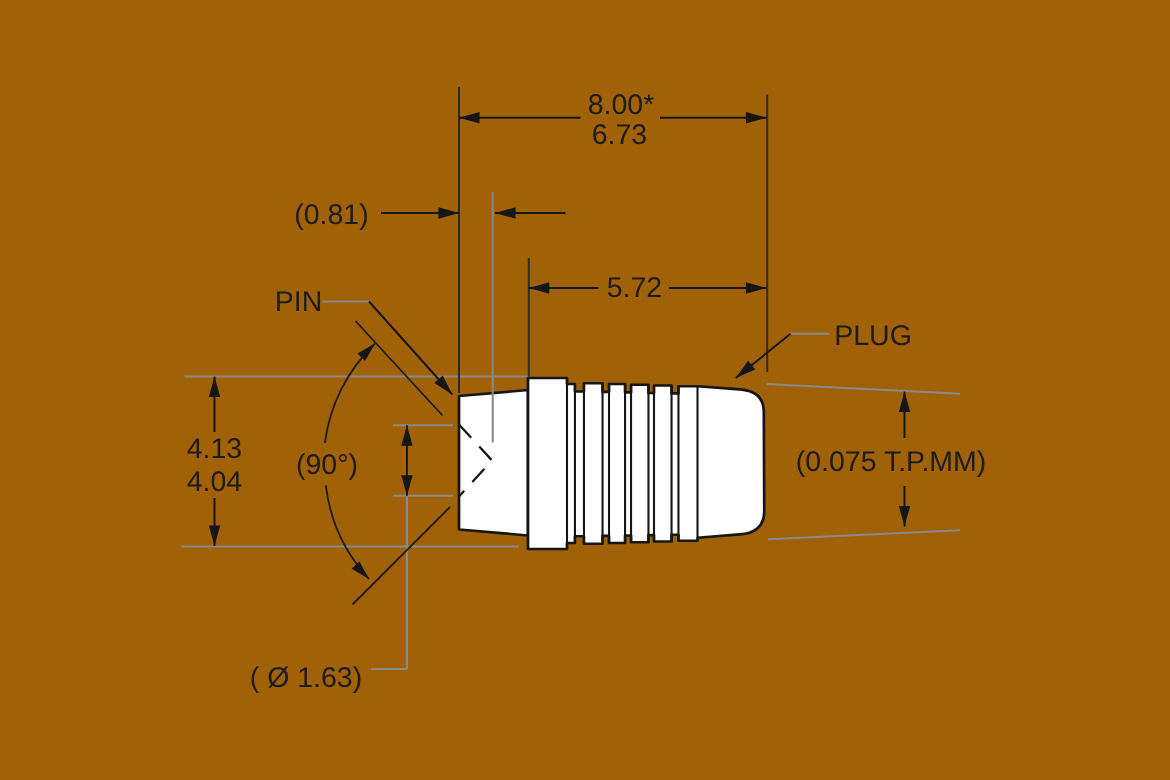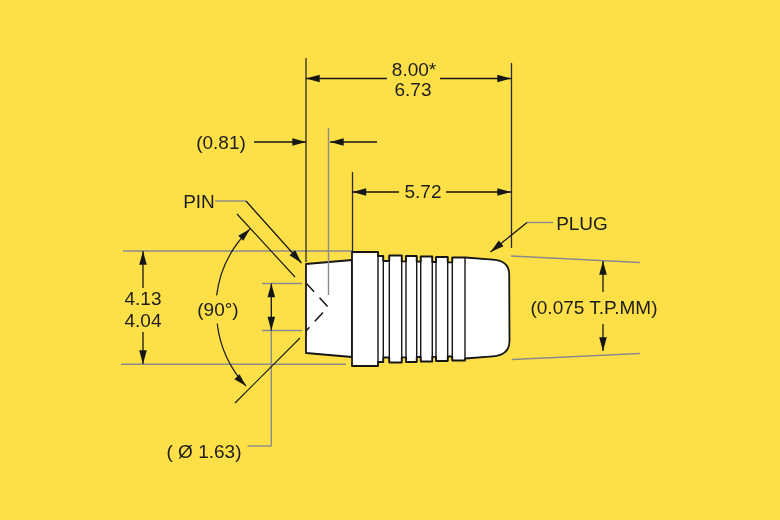--- a/index.html
+++ b/index.html
@@ -1,16 +1,16 @@
 <!DOCTYPE html>
 <html><head>
 <meta charset="utf-8">
 <style>
   html,body{margin:0;padding:0;background:#ffffff;}
-  .stage{position:relative;width:780px;height:520px;background:#fde047;overflow:hidden;
+  .stage{position:relative;width:780px;height:520px;background:#a16207;overflow:hidden;
          font-family:"Liberation Sans",sans-serif;}
   svg{display:block;}
   text{font-family:"Liberation Sans",sans-serif;font-size:19px;fill:#1c1c1c;}
   .part{fill:#ffffff;stroke:#161616;stroke-width:1.8;stroke-linejoin:round;}
   .rib{stroke:#161616;stroke-width:1.4;}
   .dim{stroke:#161616;stroke-width:1.3;fill:none;}
   .thin{stroke:#1c1c1c;stroke-width:1.2;fill:none;}
   .ext{stroke:#8a8a8a;stroke-width:1.4;fill:none;}
   .extb{stroke:#2a2a2a;stroke-width:1.3;fill:none;}
   .dash{stroke:#161616;stroke-width:1.5;fill:none;stroke-dasharray:12 8;}

